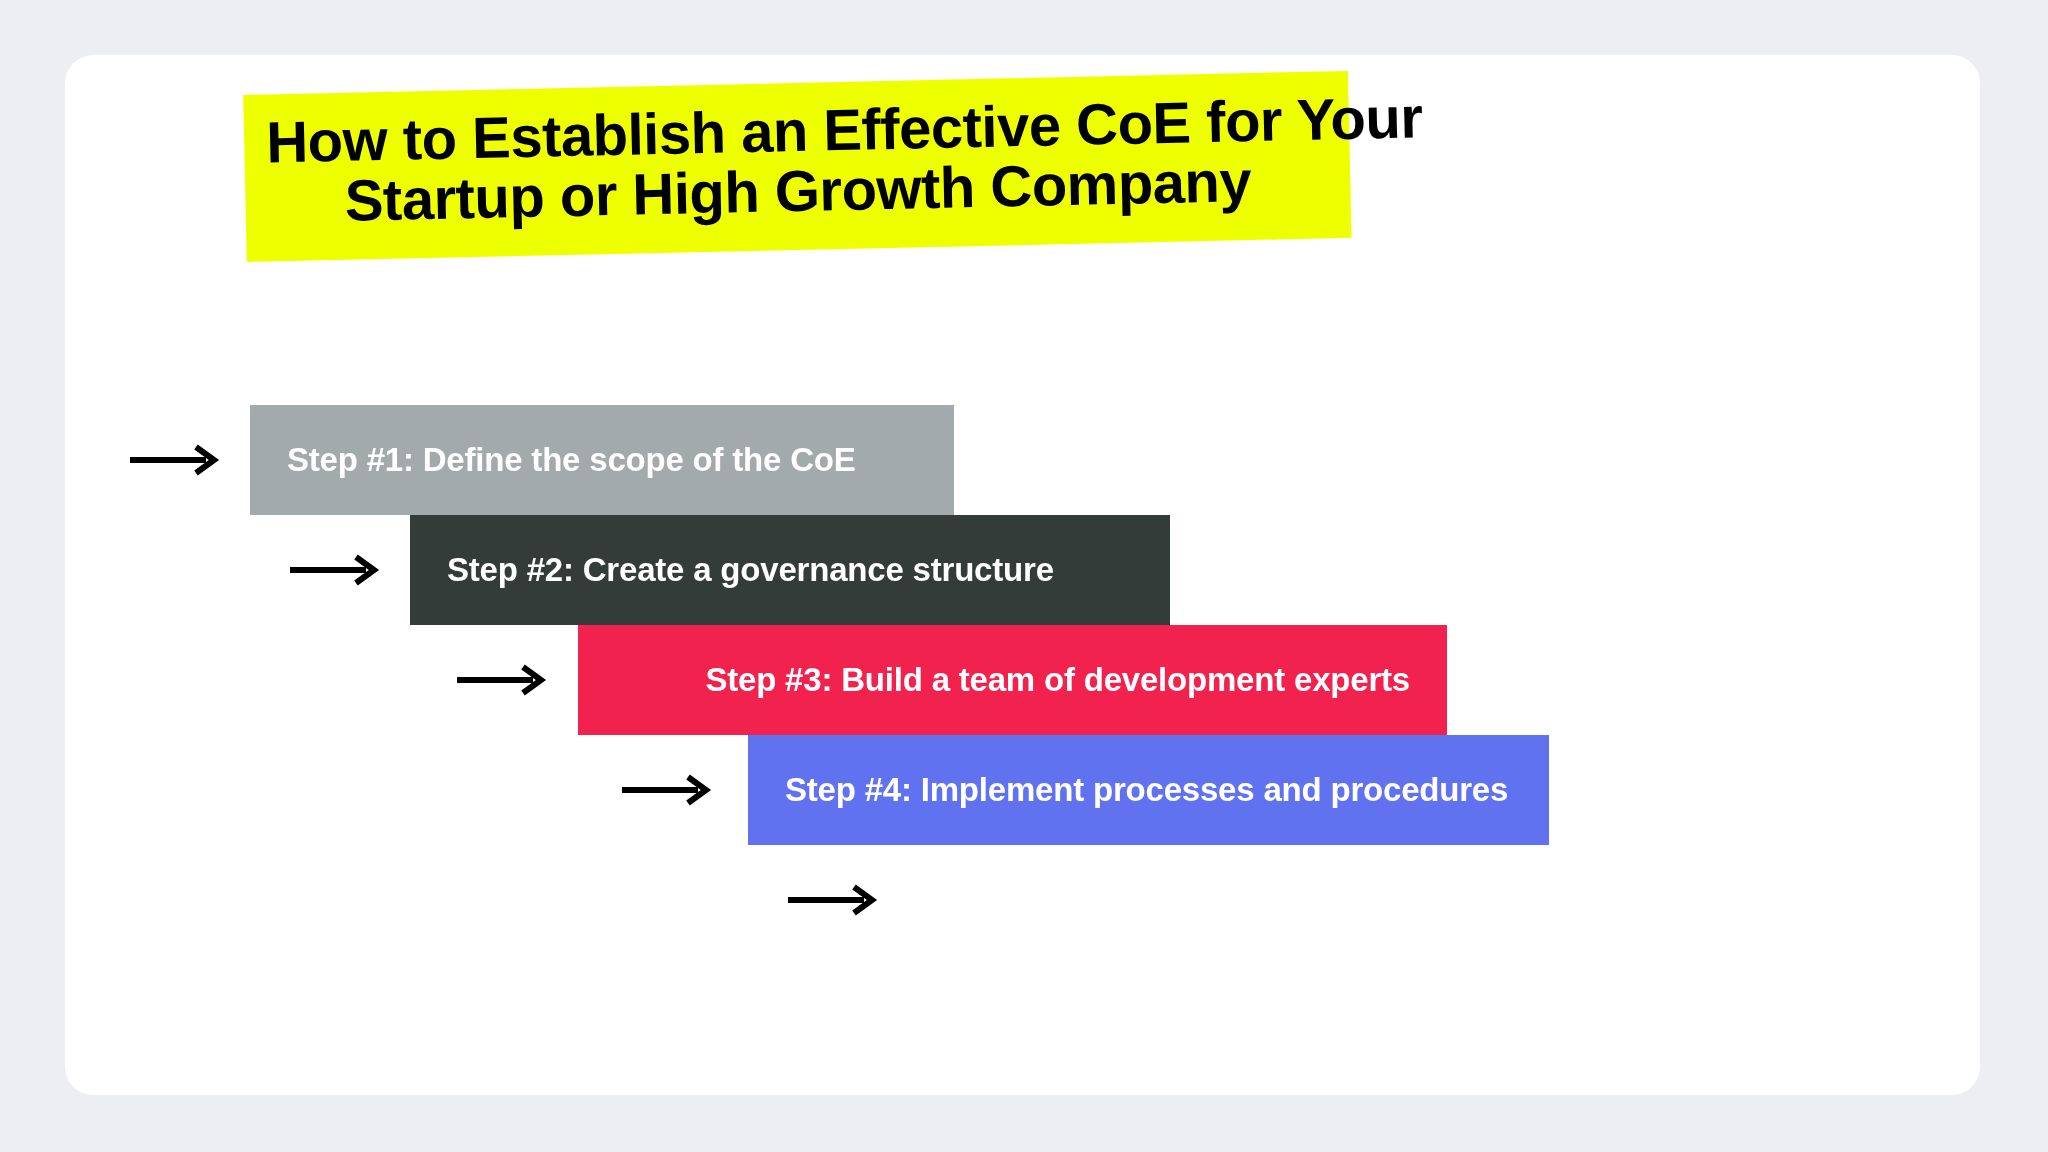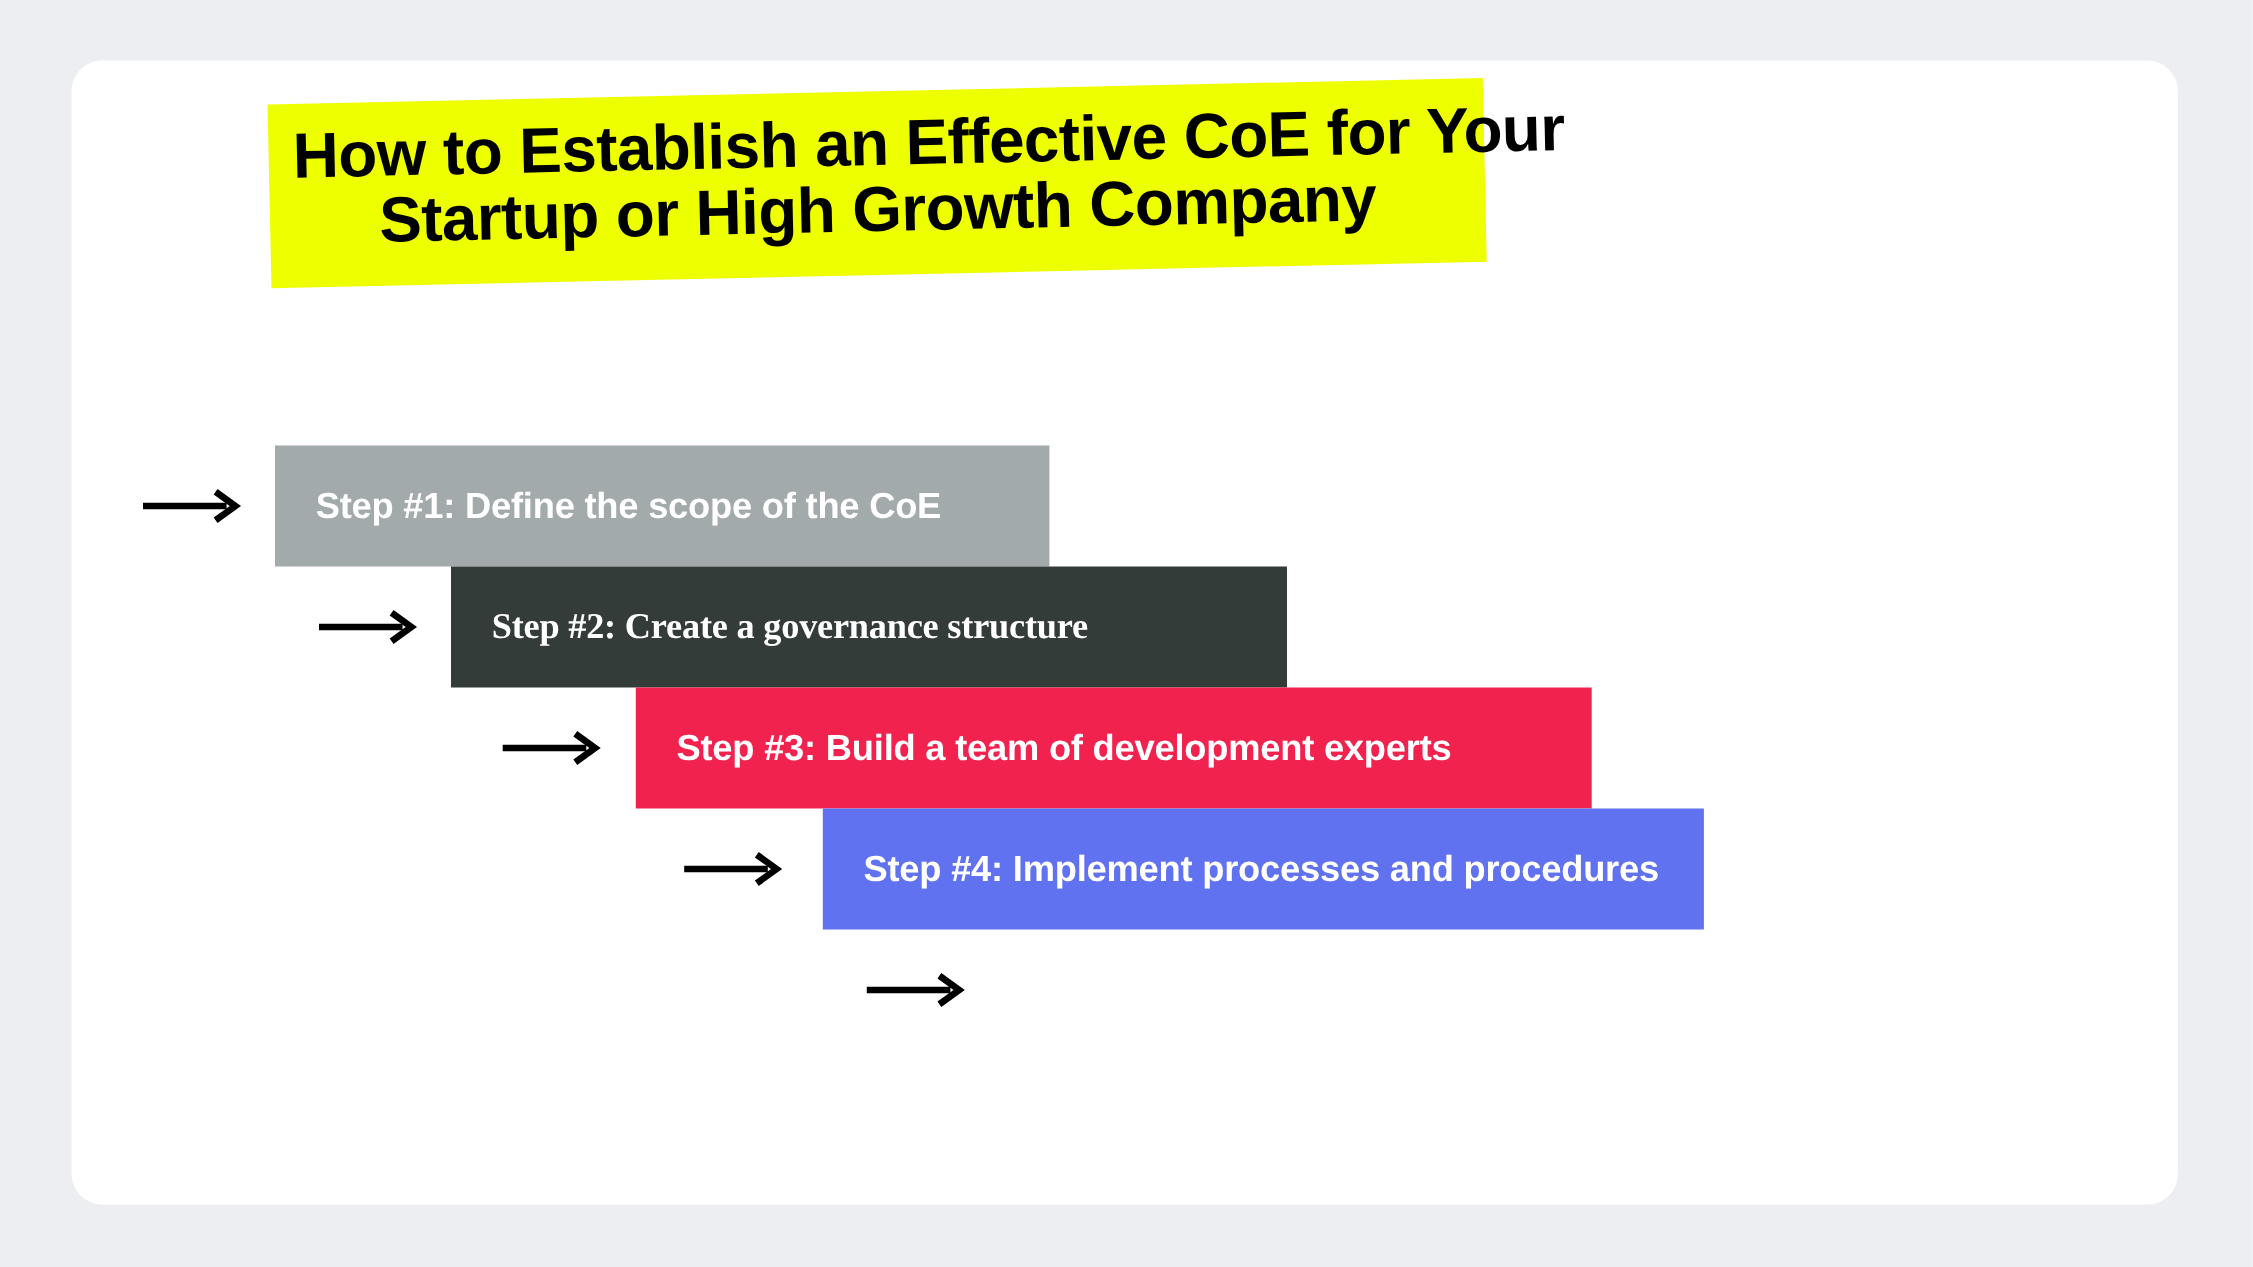--- a/index.html
+++ b/index.html
@@ -123,33 +123,33 @@
       </div>
     </div>
 
     <div class="step-row">
       <div class="arrow" style="left:288px;">
         <svg width="92" height="34" viewBox="0 0 92 34" aria-hidden="true">
           <path d="M2 17 H78" stroke="#000" stroke-width="6" fill="none" stroke-linecap="butt"></path>
           <path d="M68 4 L86 17 L68 30" stroke="#000" stroke-width="6" fill="none" stroke-linecap="butt" stroke-linejoin="miter"></path>
         </svg>
       </div>
-      <div class="step-bar" style="left:410px; width:760px; background:#343c39;font-family:Liberation Serif, serif;">
+      <div class="step-bar" style="left:410px; width:760px; background:#343c39;">
         <span class="step-label">Step #2: Create a governance structure</span>
       </div>
     </div>
 
     <div class="step-row">
       <div class="arrow" style="left:455px;">
         <svg width="92" height="34" viewBox="0 0 92 34" aria-hidden="true">
           <path d="M2 17 H78" stroke="#000" stroke-width="6" fill="none" stroke-linecap="butt"></path>
           <path d="M68 4 L86 17 L68 30" stroke="#000" stroke-width="6" fill="none" stroke-linecap="butt" stroke-linejoin="miter"></path>
         </svg>
       </div>
-      <div class="step-bar" style="left:578px; width:869px; background:#f2224f;">
+      <div class="step-bar" style="left:578px; width:869px; background:#f2224f;justify-content:flex-end;">
         <span class="step-label">Step #3: Build a team of development experts</span>
       </div>
     </div>
 
     <div class="step-row">
       <div class="arrow" style="left:620px;">
         <svg width="92" height="34" viewBox="0 0 92 34" aria-hidden="true">
           <path d="M2 17 H78" stroke="#000" stroke-width="6" fill="none" stroke-linecap="butt"></path>
           <path d="M68 4 L86 17 L68 30" stroke="#000" stroke-width="6" fill="none" stroke-linecap="butt" stroke-linejoin="miter"></path>
         </svg>

